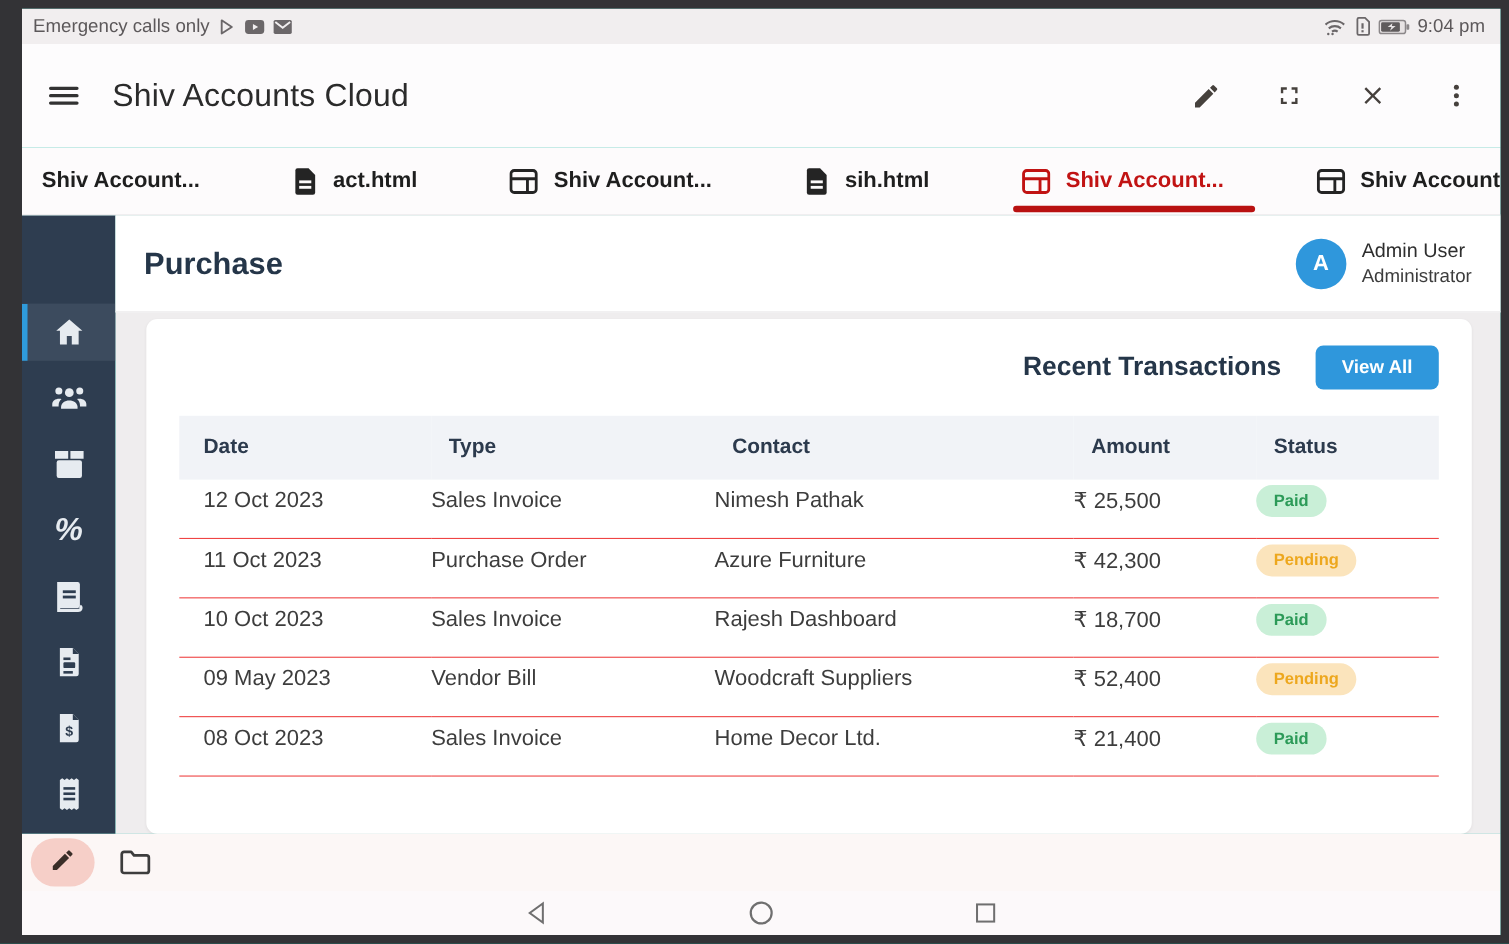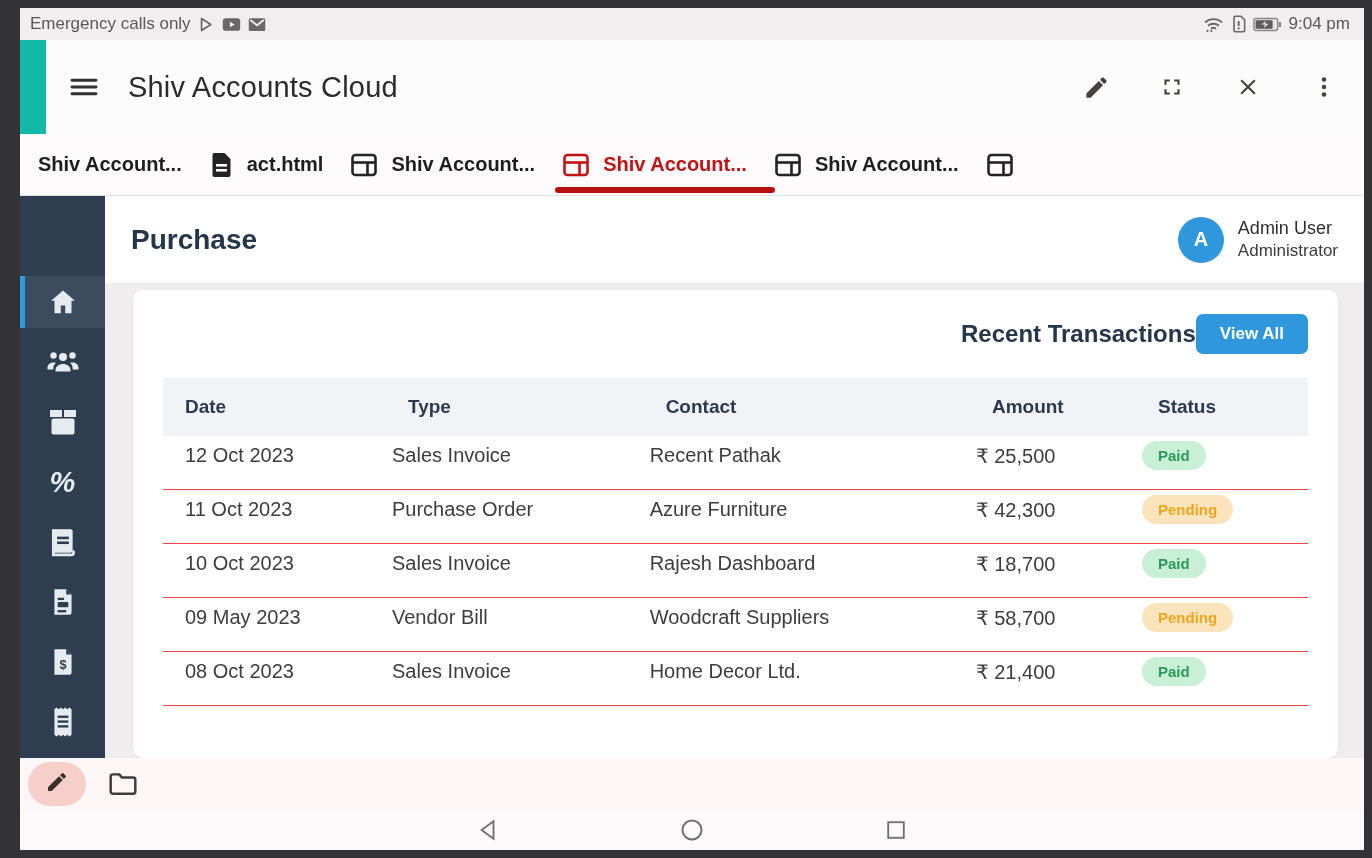--- a/index.html
+++ b/index.html
@@ -7,28 +7,28 @@
   body { background:#333336; font-family:"Liberation Sans","DejaVu Sans",sans-serif; overflow:hidden; }
   .screen { position:absolute; left:20px; top:8px; width:1344px; height:842px; background:#14b8a6; display:flex; flex-direction:column; }
 
   
   .status-bar { height:32px; background:#f1eeef; display:flex; align-items:center; justify-content:space-between; padding:0 14px 0 10px; flex:0 0 auto; }
   .sb-left, .sb-right { display:flex; align-items:center; gap:7px; color:#5c585a; font-size:17px; }
   .sb-icon { display:inline-flex; align-items:center; }
   .sb-icon svg { display:block; }
 
   
-  .app-toolbar { height:94px; background:#fdfcfd; display:flex; align-items:center; padding:0 26px 0 22px; flex:0 0 auto;margin-left:26px; }
+  .app-toolbar { height:94px; background:#fdfcfd; display:flex; align-items:center; padding:0 26px 0 22px; flex:0 0 auto; }
   .hamburger { width:34px; height:34px; color:#323232; cursor:pointer; display:flex; align-items:center; }
   .app-title { font-size:29px; font-weight:500; color:#2b2b2b; margin-left:26px; letter-spacing:.2px; }
   .toolbar-actions { margin-left:auto; display:flex; align-items:center; gap:48px; color:#46413d; }
   .tb-btn { width:28px; height:28px; cursor:pointer; display:flex; align-items:center; justify-content:center; }
 
   
-  .tab-bar { height:62px; background:#fdfbfc; display:flex; align-items:center; gap:28px; padding:0 0 0 18px; border-bottom:1px solid #e4e2e3; flex:0 0 auto; overflow:hidden; white-space:nowrap; }
+  .tab-bar { height:62px; background:#fdfbfc; display:flex; align-items:center; gap:84px; padding:0 0 0 18px; border-bottom:1px solid #e4e2e3; flex:0 0 auto; overflow:hidden; white-space:nowrap; }
   .tab { position:relative; display:flex; align-items:center; gap:14px; height:100%; color:#1e1e1e; font-size:20px; font-weight:600; cursor:pointer; flex:0 0 auto; }
   .tab .tab-icon { display:flex; align-items:center; color:#242424; }
   .tab.active { color:#c11313; }
   .tab.active .tab-icon { color:#c11313; }
   .tab.active::after { content:""; position:absolute; left:-8px; right:-28px; bottom:2px; height:6px; background:#b91111; border-radius:3px; }
 
   
   .app-body { flex:1 1 auto; display:flex; min-height:0; }
   .sidebar { width:85px; background:#2e3d50; flex:0 0 auto; padding-top:80px; display:flex; flex-direction:column; }
   .side-item { height:52px; margin-bottom:8px; display:flex; align-items:center; justify-content:center; color:#e6ebf0; cursor:pointer; }
@@ -42,21 +42,21 @@
   .user-chip { margin-left:auto; display:flex; align-items:center; gap:14px; }
   .avatar { width:46px; height:46px; border-radius:50%; background:#2f97dc; color:#fff; font-size:20px; font-weight:700; display:flex; align-items:center; justify-content:center; }
   .user-meta { line-height:1.3; }
   .user-name { font-size:18px; color:#2e2e2e; }
   .user-role { font-size:17px; color:#3c3c3c; }
 
   .content { flex:1 1 auto; padding:6px 26px 0 28px; min-height:0; }
   .card { background:#fff; border-radius:10px; height:100%; padding:24px 30px 0 30px; box-shadow:0 1px 3px rgba(0,0,0,.06); overflow:hidden; }
   .card-head { display:flex; align-items:center; justify-content:flex-end; margin-bottom:24px; }
   .section-title { font-size:24px; font-weight:700; color:#253649; }
-  .view-all-btn { background:#2f97dc; color:#fff; border:none; font-family:inherit; font-size:17px; font-weight:600; padding:10px 24px; border-radius:7px; cursor:pointer; }
+  .view-all-btn { background:#2f97dc; color:#fff; border:none; font-family:inherit; font-size:17px; font-weight:600; padding:10px 24px; border-radius:7px; cursor:pointer;margin-left:31px; }
 
   table.tx { width:100%; border-collapse:collapse; }
   table.tx thead th { background:#f1f3f7; text-align:left; font-size:19px; font-weight:700; color:#2c3a4d; padding:18px 8px 18px 16px; }
   table.tx th:first-child, table.tx td:first-child { padding-left:22px; }
   table.tx tbody td { font-size:20px; color:#3d3d3d; padding:5px 8px 19px 0; border-bottom:1px solid #ef4444; }
   .badge { display:inline-block; font-size:15px; font-weight:600; padding:6px 16px; border-radius:15px; }
   .badge.paid { background:#c9efd7; color:#2c9a58; }
   .badge.pending { background:#fbe4bc; color:#eda71d; }
 
   
@@ -171,20 +171,30 @@
     </div>
     <div class="tab">
       <span class="tab-icon">
         <svg width="26" height="24" viewBox="0 0 26 24">
             <rect x="1.5" y="2" width="23" height="20" rx="3" fill="none" stroke="currentColor" stroke-width="2.6"></rect>
             <line x1="1.5" y1="9.5" x2="24.5" y2="9.5" stroke="currentColor" stroke-width="2.6"></line>
             <line x1="16.5" y1="9.5" x2="16.5" y2="22" stroke="currentColor" stroke-width="2.6"></line>
           </svg>
       </span>
       <span>Shiv Account...</span>
+    </div>
+    <div class="tab">
+      <span class="tab-icon">
+        <svg width="23" height="26" viewBox="0 0 22 26">
+            <path d="M4 1h10l6 6v16a2 2 0 0 1-2 2H4a2 2 0 0 1-2-2V3a2 2 0 0 1 2-2z" fill="currentColor"></path>
+            <rect x="5.5" y="12" width="11" height="2.6" fill="#fdfbfc"></rect>
+            <rect x="5.5" y="17" width="11" height="2.6" fill="#fdfbfc"></rect>
+          </svg>
+      </span>
+      <span>sih.html</span>
     </div>
     <div class="tab active">
       <span class="tab-icon">
         <svg width="26" height="24" viewBox="0 0 26 24">
             <rect x="1.5" y="2" width="23" height="20" rx="3" fill="none" stroke="currentColor" stroke-width="2.6"></rect>
             <line x1="1.5" y1="9.5" x2="24.5" y2="9.5" stroke="currentColor" stroke-width="2.6"></line>
             <line x1="16.5" y1="9.5" x2="16.5" y2="22" stroke="currentColor" stroke-width="2.6"></line>
           </svg>
       </span>
       <span>Shiv Account...</span>
@@ -318,21 +328,21 @@
                 <th>Type</th>
                 <th>Contact</th>
                 <th>Amount</th>
                 <th>Status</th>
               </tr>
             </thead>
             <tbody>
               <tr>
                 <td>12 Oct 2023</td>
                 <td>Sales Invoice</td>
-                <td>Recent Pathak</td>
+                <td>Nimesh Pathak</td>
                 <td>₹ 25,500</td>
                 <td><span class="badge paid">Paid</span></td>
               </tr>
               <tr>
                 <td>11 Oct 2023</td>
                 <td>Purchase Order</td>
                 <td>Azure Furniture</td>
                 <td>₹ 42,300</td>
                 <td><span class="badge pending">Pending</span></td>
               </tr>
@@ -340,21 +350,21 @@
                 <td>10 Oct 2023</td>
                 <td>Sales Invoice</td>
                 <td>Rajesh Dashboard</td>
                 <td>₹ 18,700</td>
                 <td><span class="badge paid">Paid</span></td>
               </tr>
               <tr>
                 <td>09 May 2023</td>
                 <td>Vendor Bill</td>
                 <td>Woodcraft Suppliers</td>
-                <td>₹ 58,700</td>
+                <td>₹ 52,400</td>
                 <td><span class="badge pending">Pending</span></td>
               </tr>
               <tr>
                 <td>08 Oct 2023</td>
                 <td>Sales Invoice</td>
                 <td>Home Decor Ltd.</td>
                 <td>₹ 21,400</td>
                 <td><span class="badge paid">Paid</span></td>
               </tr>
             </tbody>

